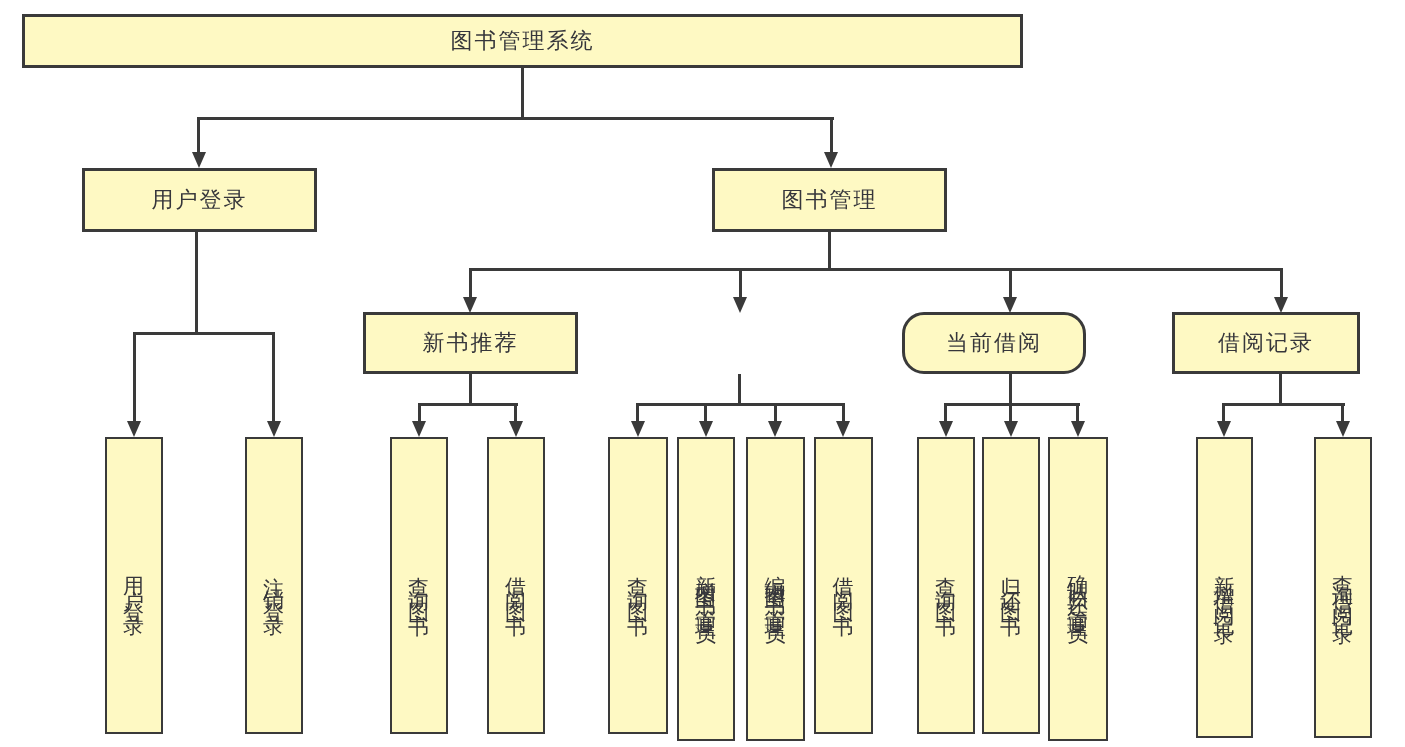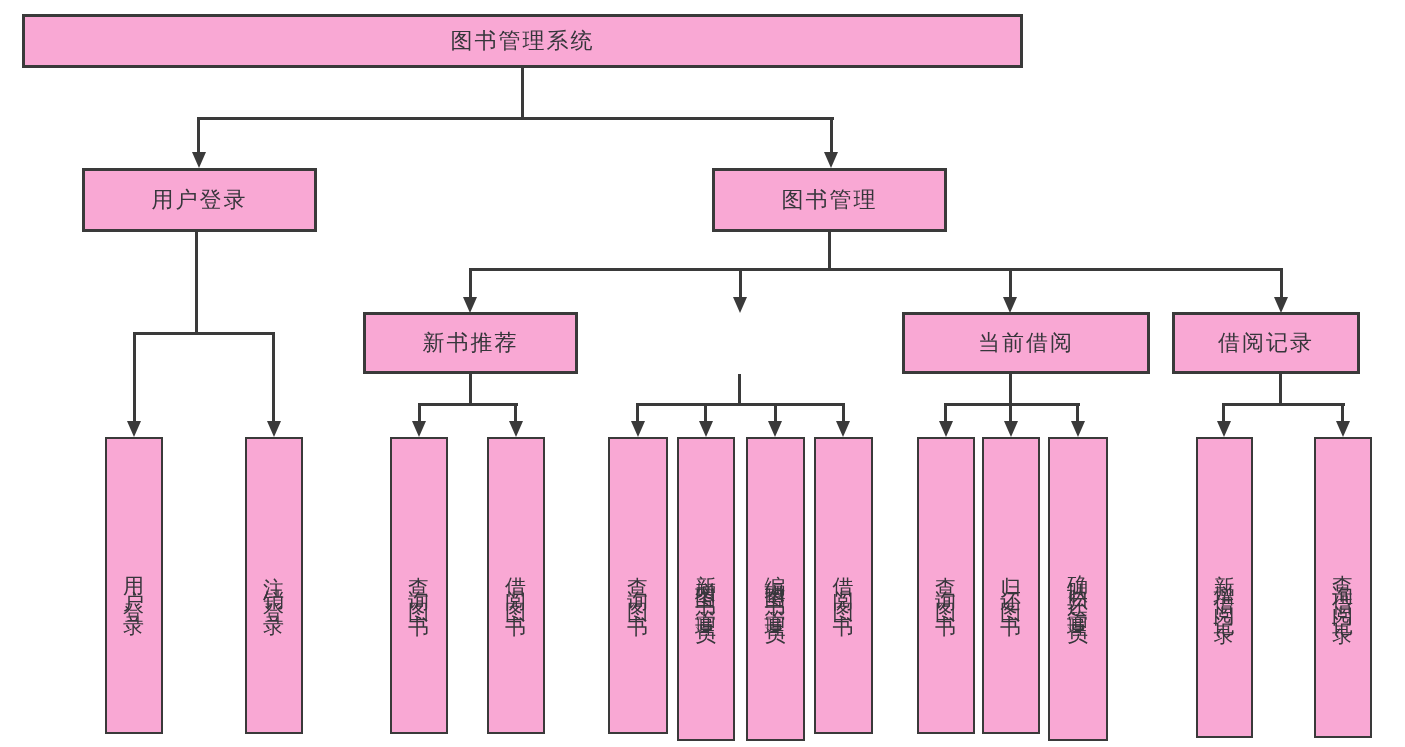--- a/index.html
+++ b/index.html
@@ -11,21 +11,21 @@
   .stage{
     position:relative;
     width:1405px;height:747px;
     background:#ffffff;
     overflow:hidden;
     font-family:"Liberation Sans","DejaVu Sans",sans-serif;
   }
   .box{
     position:absolute;
     box-sizing:border-box;
-    background:#f9a8d4;
+    background:#fef9c3;
     border:3px solid var(--line);
     display:flex;align-items:center;justify-content:center;
     color:var(--text);
     font-size:22px;
     letter-spacing:2px;
     white-space:nowrap;
     z-index:2;
   }
   .leaf{
     border-width:2px;
@@ -96,21 +96,21 @@
   <div class="vl" style="left:739px;top:268px;height:32px;"></div>
   <div class="arrow" style="left:733px;top:297px;"></div>
   <div class="vl" style="left:1009px;top:268px;height:32px;"></div>
   <div class="arrow" style="left:1003px;top:297px;"></div>
   <div class="vl" style="left:1280px;top:268px;height:32px;"></div>
   <div class="arrow" style="left:1274px;top:297px;"></div>
 
   <div class="box" style="left:363px;top:312px;width:215px;height:62px;">
     <span>新书推荐</span>
   </div>
-  <div class="box" style="left:902px;top:312px;width:248px;height:62px;">
+  <div class="box" style="left:902px;top:312px;width:184px;height:62px;border-radius:22px;">
     <span>当前借阅</span>
   </div>
   <div class="box" style="left:1172px;top:312px;width:188px;height:62px;">
     <span>借阅记录</span>
   </div>
 
   <div class="vl" style="left:469px;top:374px;height:31px;"></div>
   <div class="hl" style="left:418px;top:403px;width:100px;"></div>
   <div class="vl" style="left:418px;top:403px;height:21px;"></div>
   <div class="arrow" style="left:412px;top:421px;"></div>

